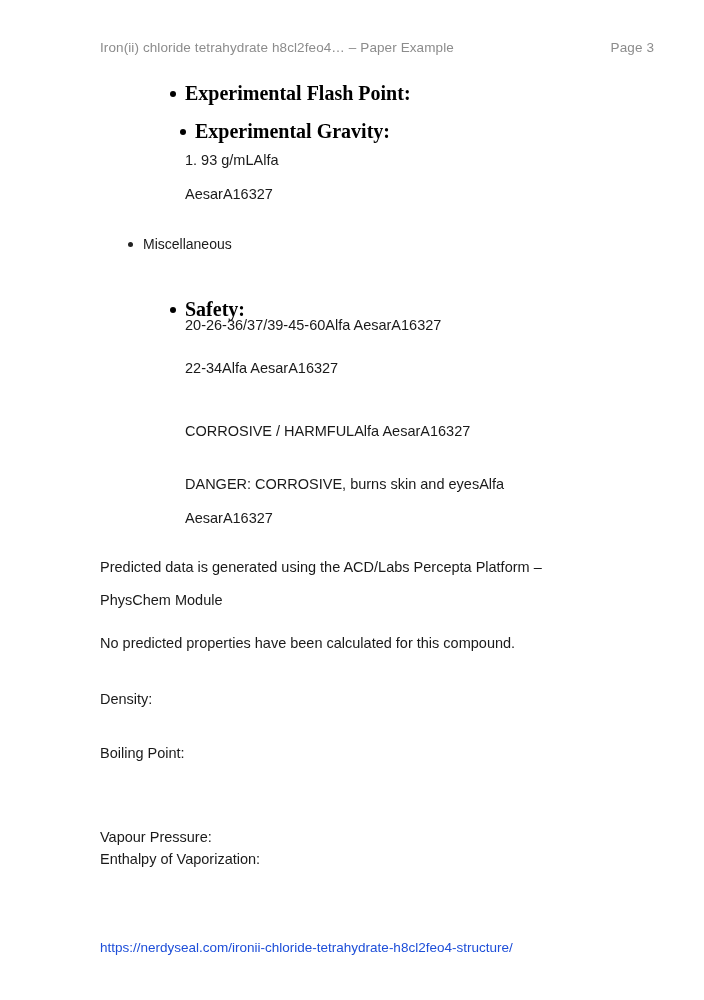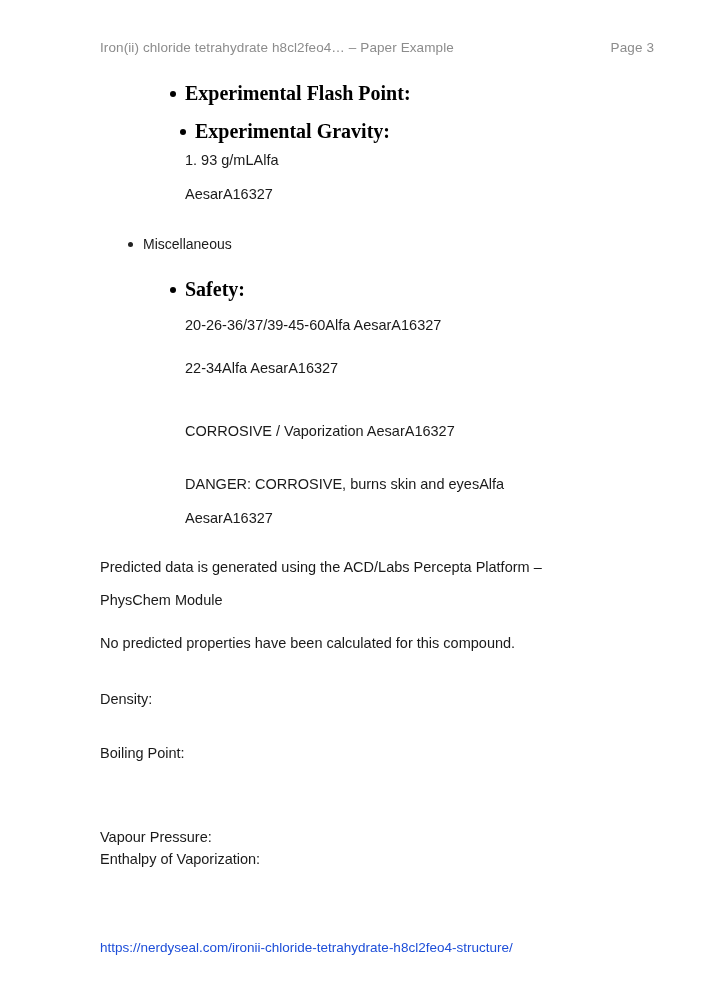--- a/index.html
+++ b/index.html
@@ -144,28 +144,28 @@
     </div>
 
     <div class="line-sans" style="position:absolute; left:185px; top:78px;">1. 93 g/mLAlfa</div>
     <div class="line-sans" style="position:absolute; left:185px; top:112px;">AesarA16327</div>
 
     <div class="bullet-row" style="position:absolute; left:0; top:162px; width:100%; height:22px;">
       <span class="dot gray" style="left:128px; top:8px;"></span>
       <div class="line-sans misc" style="position:absolute; left:143px; top:0;">Miscellaneous</div>
     </div>
 
-    <div class="bullet-row" style="position:absolute; left:0; top:204px; width:100%; height:26px;">
+    <div class="bullet-row" style="position:absolute; left:0; top:224px; width:100%; height:26px;">
       <span class="dot" style="left:170px; top:11px;"></span>
       <div class="heading-serif" style="position:absolute; left:185px; top:0;">Safety:</div>
     </div>
 
     <div class="line-sans" style="position:absolute; left:185px; top:243px;">20-26-36/37/39-45-60Alfa AesarA16327</div>
     <div class="line-sans" style="position:absolute; left:185px; top:286px;">22-34Alfa AesarA16327</div>
-    <div class="line-sans" style="position:absolute; left:185px; top:349px;">CORROSIVE / Vaporization AesarA16327</div>
+    <div class="line-sans" style="position:absolute; left:185px; top:349px;">CORROSIVE / HARMFULAlfa AesarA16327</div>
     <div class="line-sans" style="position:absolute; left:185px; top:402px;">DANGER: CORROSIVE, burns skin and eyesAlfa</div>
     <div class="line-sans" style="position:absolute; left:185px; top:436px;">AesarA16327</div>
 
     <div class="para" style="top:479px;">Predicted data is generated using the ACD/Labs Percepta Platform –</div>
     <div class="para" style="top:512px;">PhysChem Module</div>
 
     <div class="para" style="top:555px;">No predicted properties have been calculated for this compound.</div>
 
     <div class="prop-label" style="top:617px;">Density:</div>
     <div class="prop-label" style="top:671px;">Boiling Point:</div>

